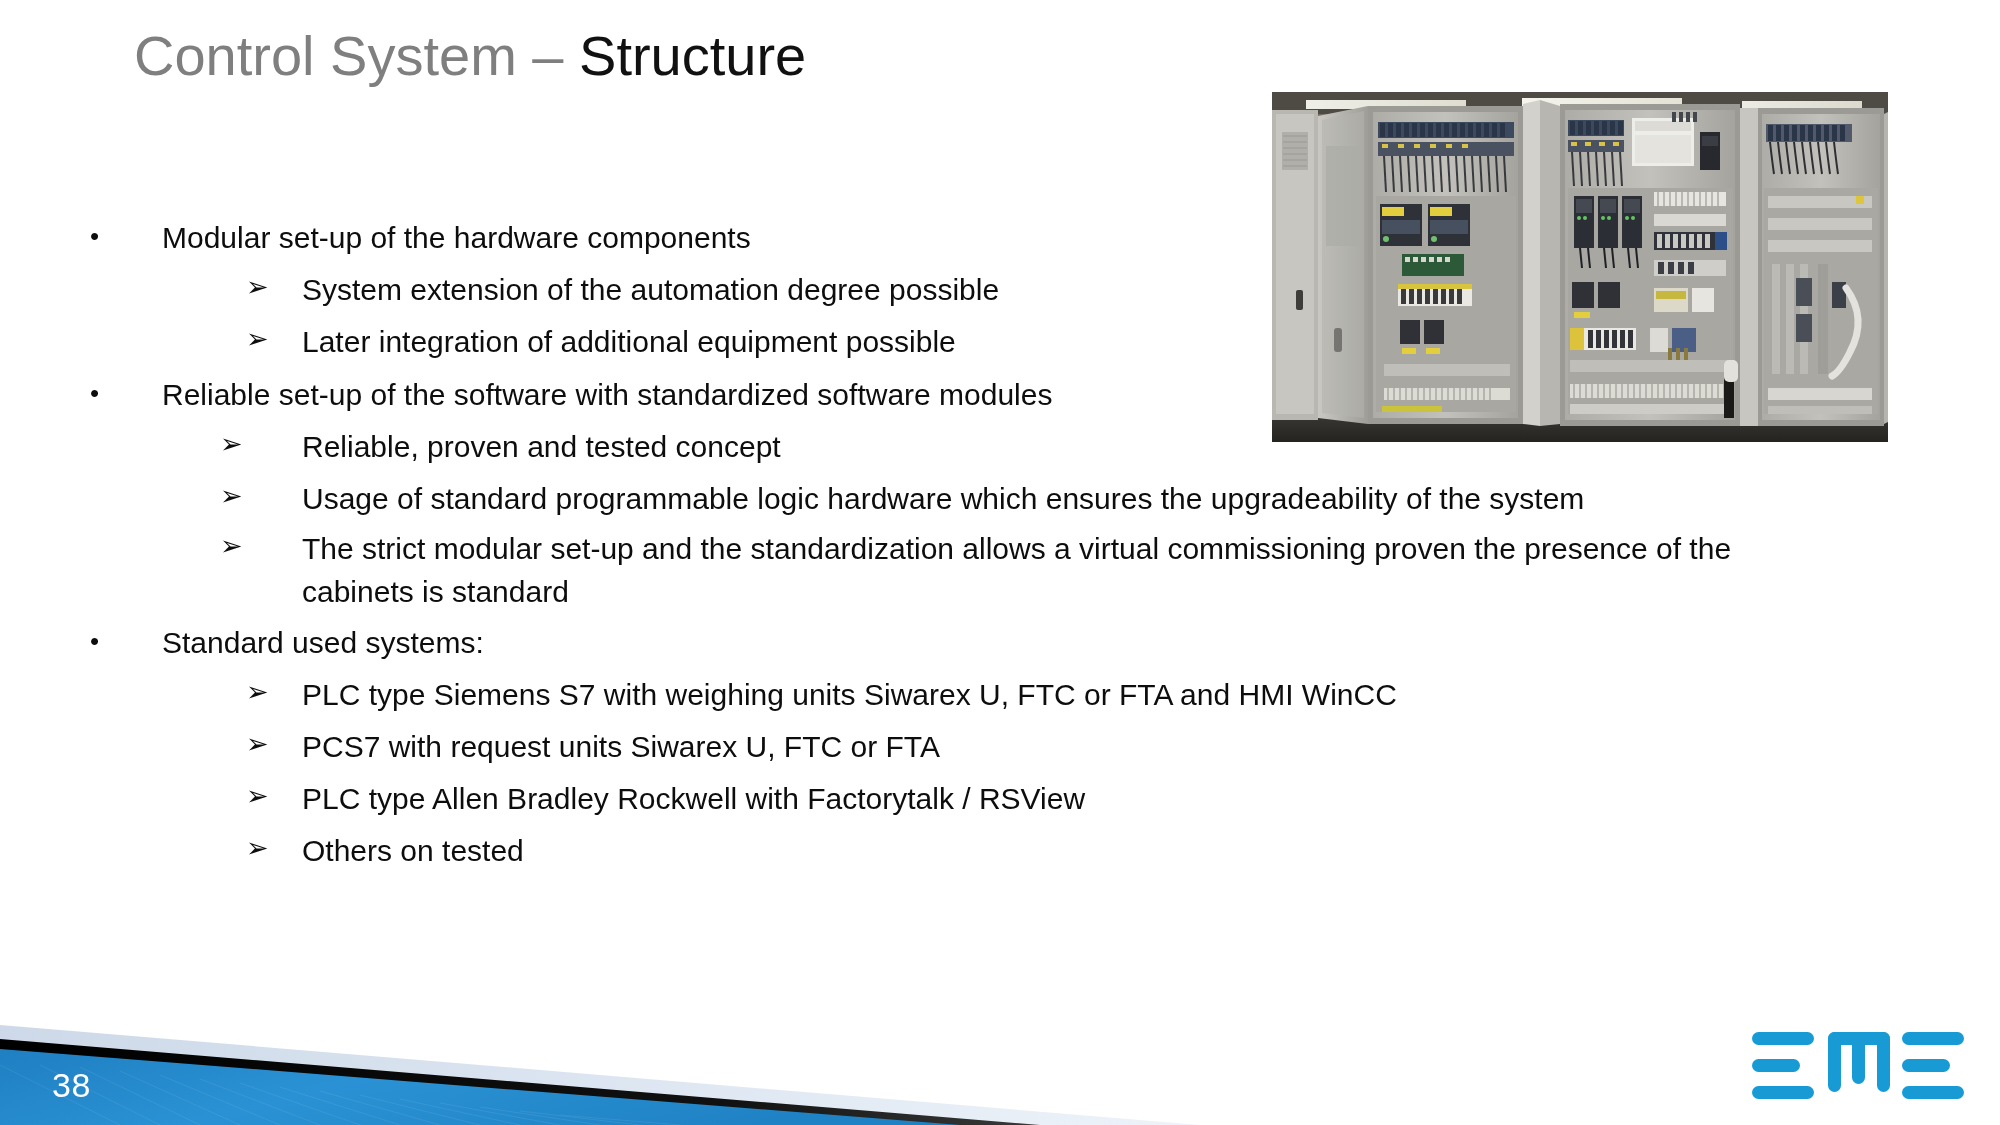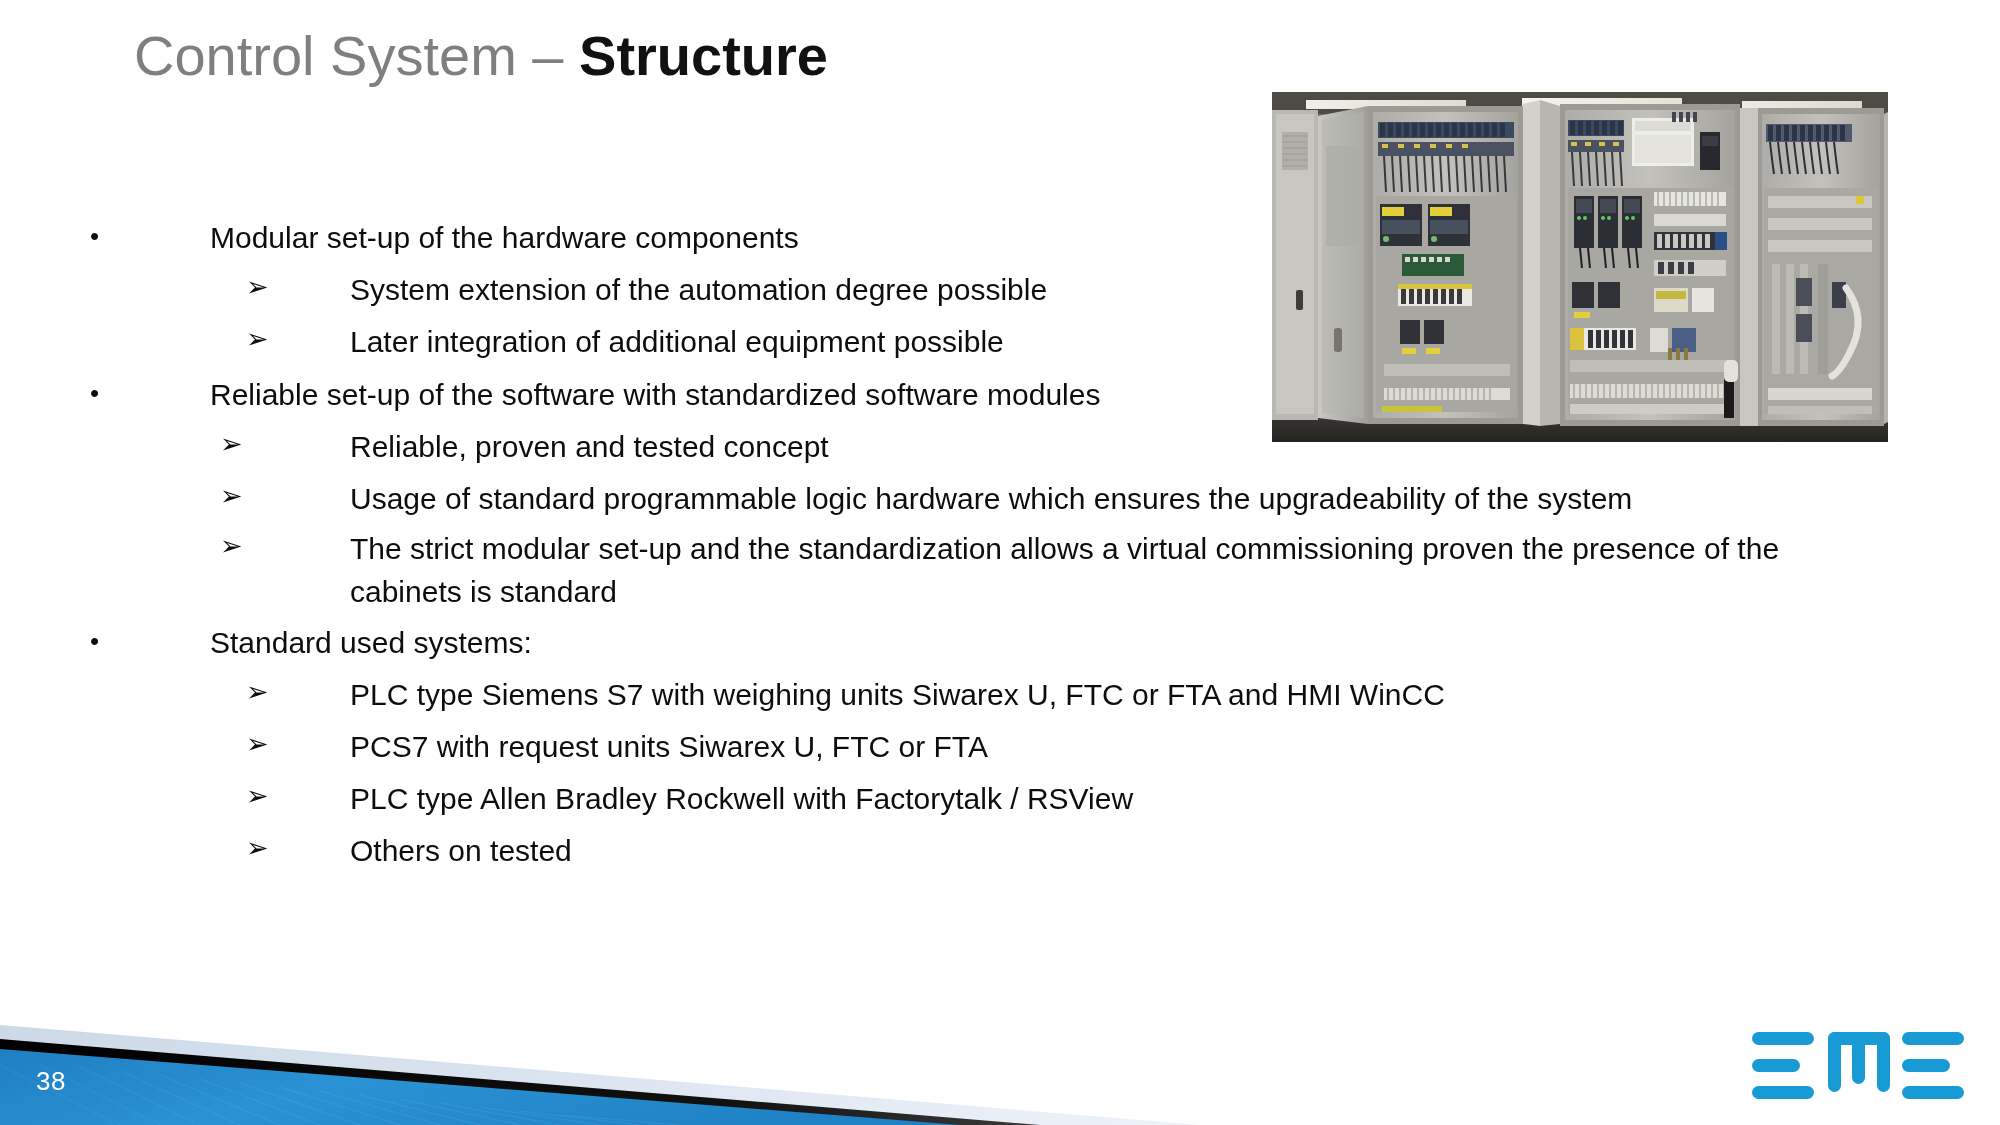--- a/index.html
+++ b/index.html
@@ -27,21 +27,21 @@
     line-height: 1.08;
     white-space: nowrap;
   }
   #title .t-gray {
     color: #7f7f7f;
     font-weight: 400;
     margin-top: 44px;
   }
   #title .t-black {
     color: #111111;
-    font-weight: 700;
+    font-weight: 400;
     margin-top: 24px;
   }
 
   
   #body {
     position: absolute;
     left: 86px;
     top: 216px;
     width: 1760px;
   }
@@ -50,21 +50,20 @@
     align-items: flex-start;
     color: #0d0d0d;
   }
   .row .marker {
     flex: 0 0 auto;
     text-align: left;
     color: #0d0d0d;
   }
   .row .txt {
     flex: 1 1 auto;
-    margin-left: 48px;
   }
 
   
   .lvl1 {
     font-size: 30px;
     line-height: 1.44;
     margin-bottom: 1px;
   }
   .lvl1 .marker {
     width: 72px;
@@ -122,23 +121,23 @@
     bottom: 0;
     width: 2000px;
     height: 130px;
     overflow: hidden;
     pointer-events: none;
   }
   #footer-deco svg { display: block; }
 
   #page-number {
     position: absolute;
-    left: 36px;
+    left: 52px;
     top: 1066px;
-    font-size: 26px;
+    font-size: 34px;
     color: #ffffff;
     letter-spacing: 0.5px;
   }
 
   
   #logo {
     position: absolute;
     left: 1752px;
     top: 1032px;
     width: 212px;

